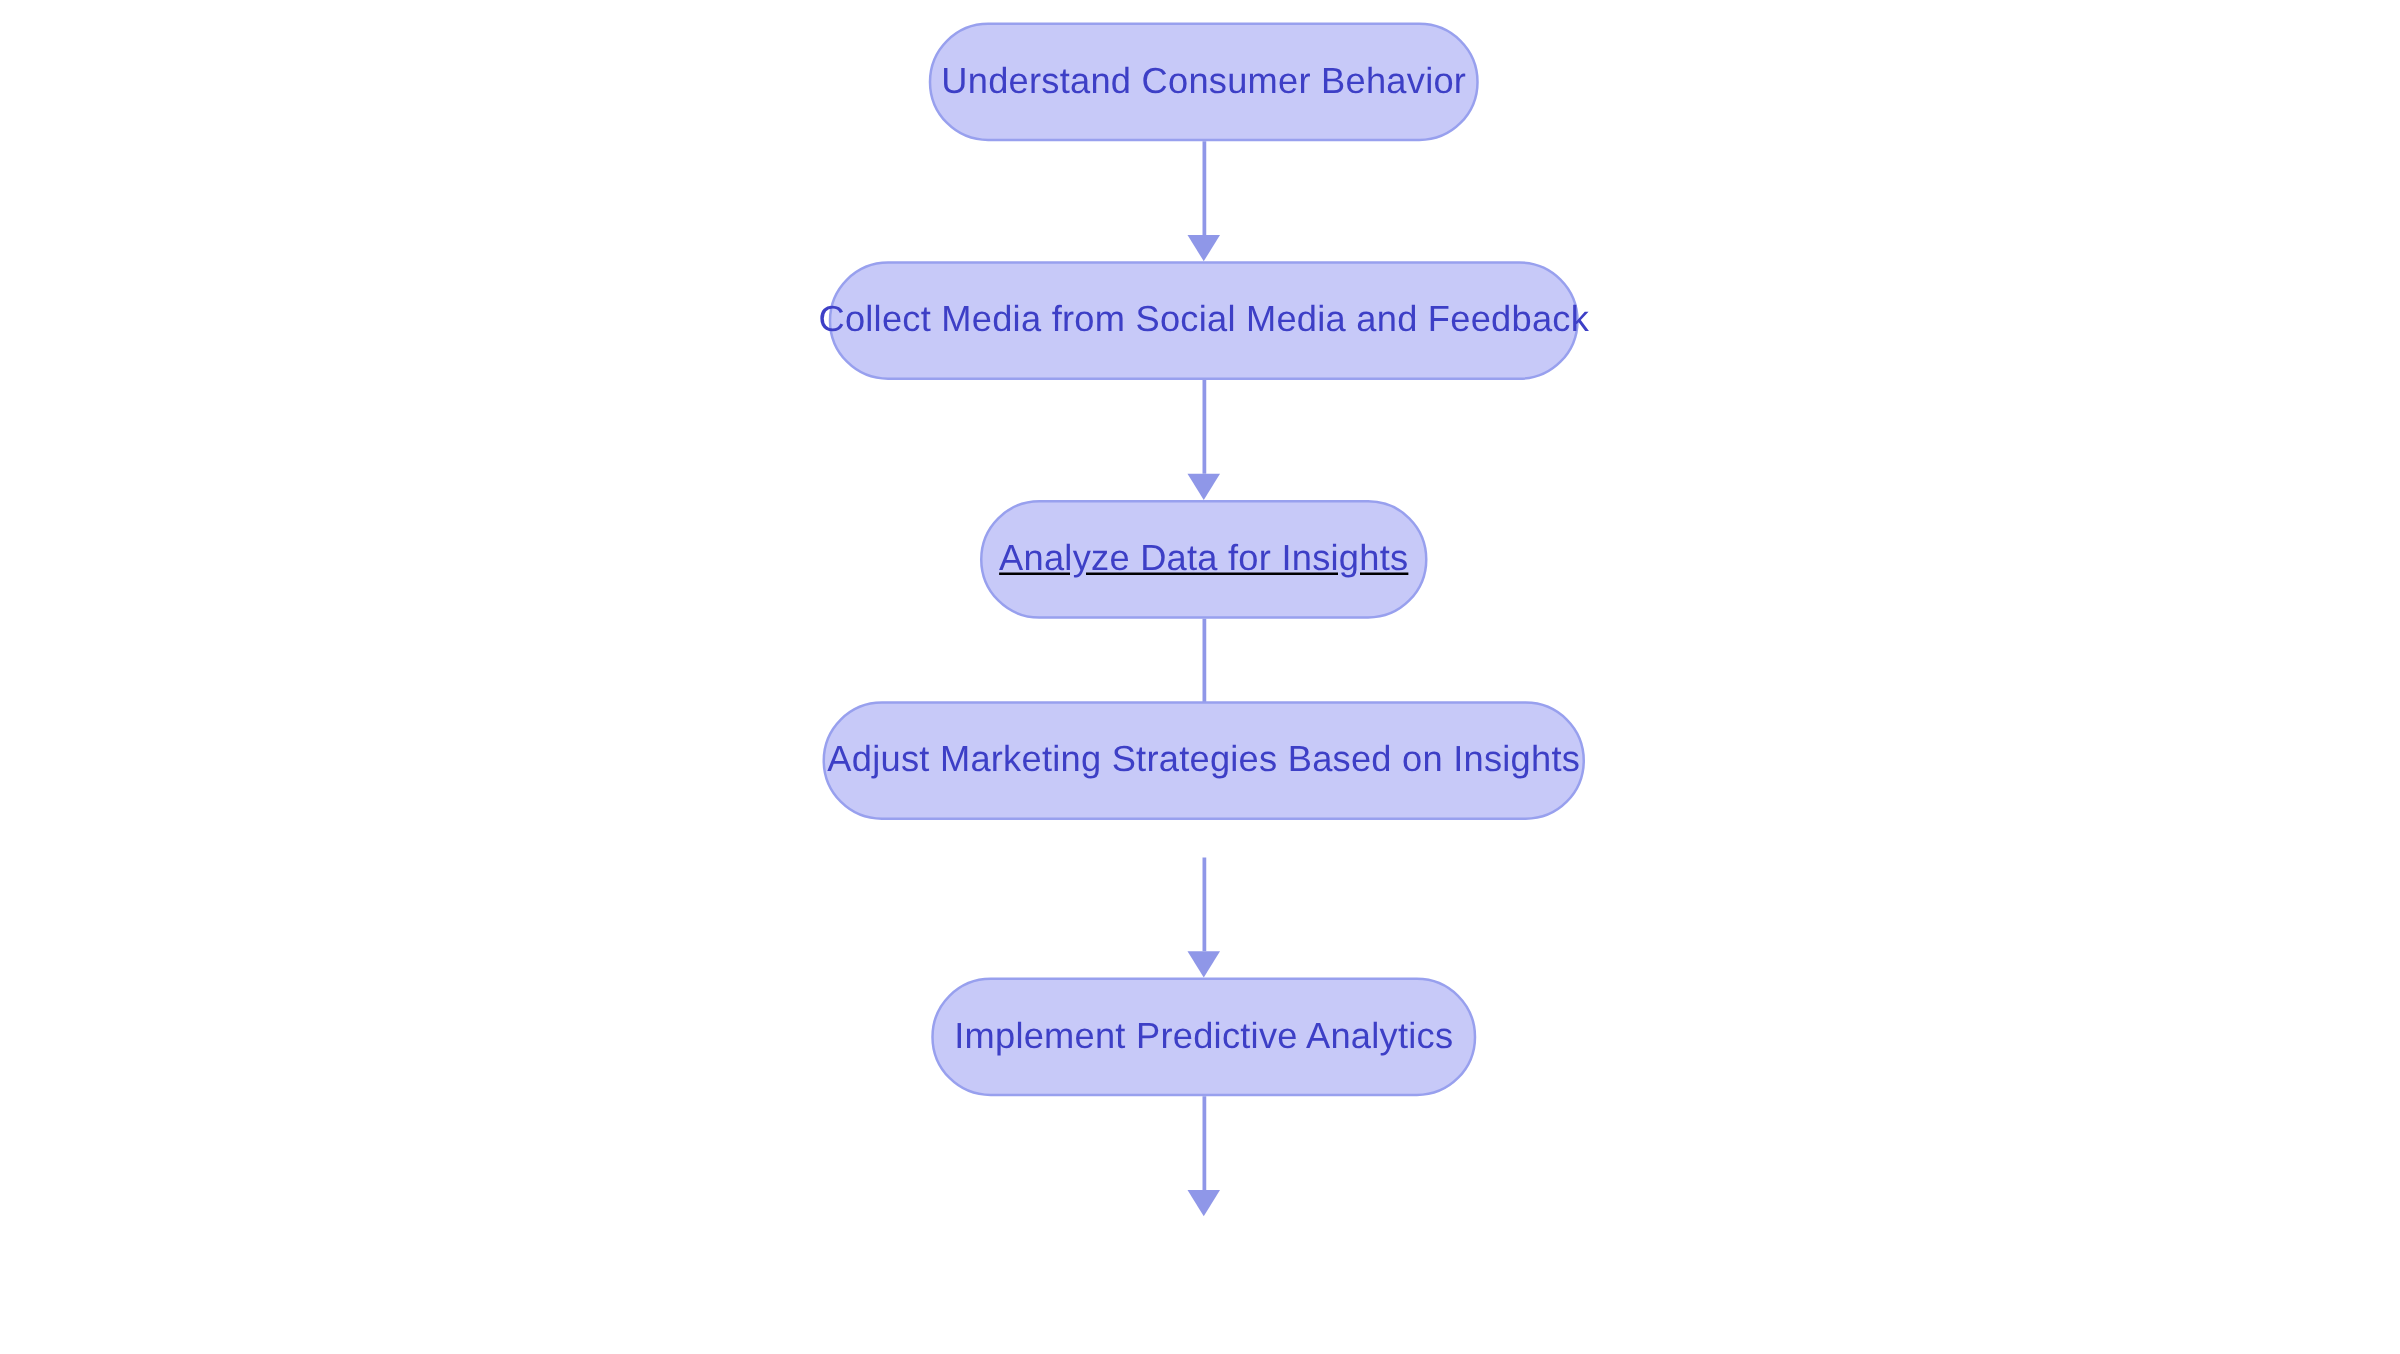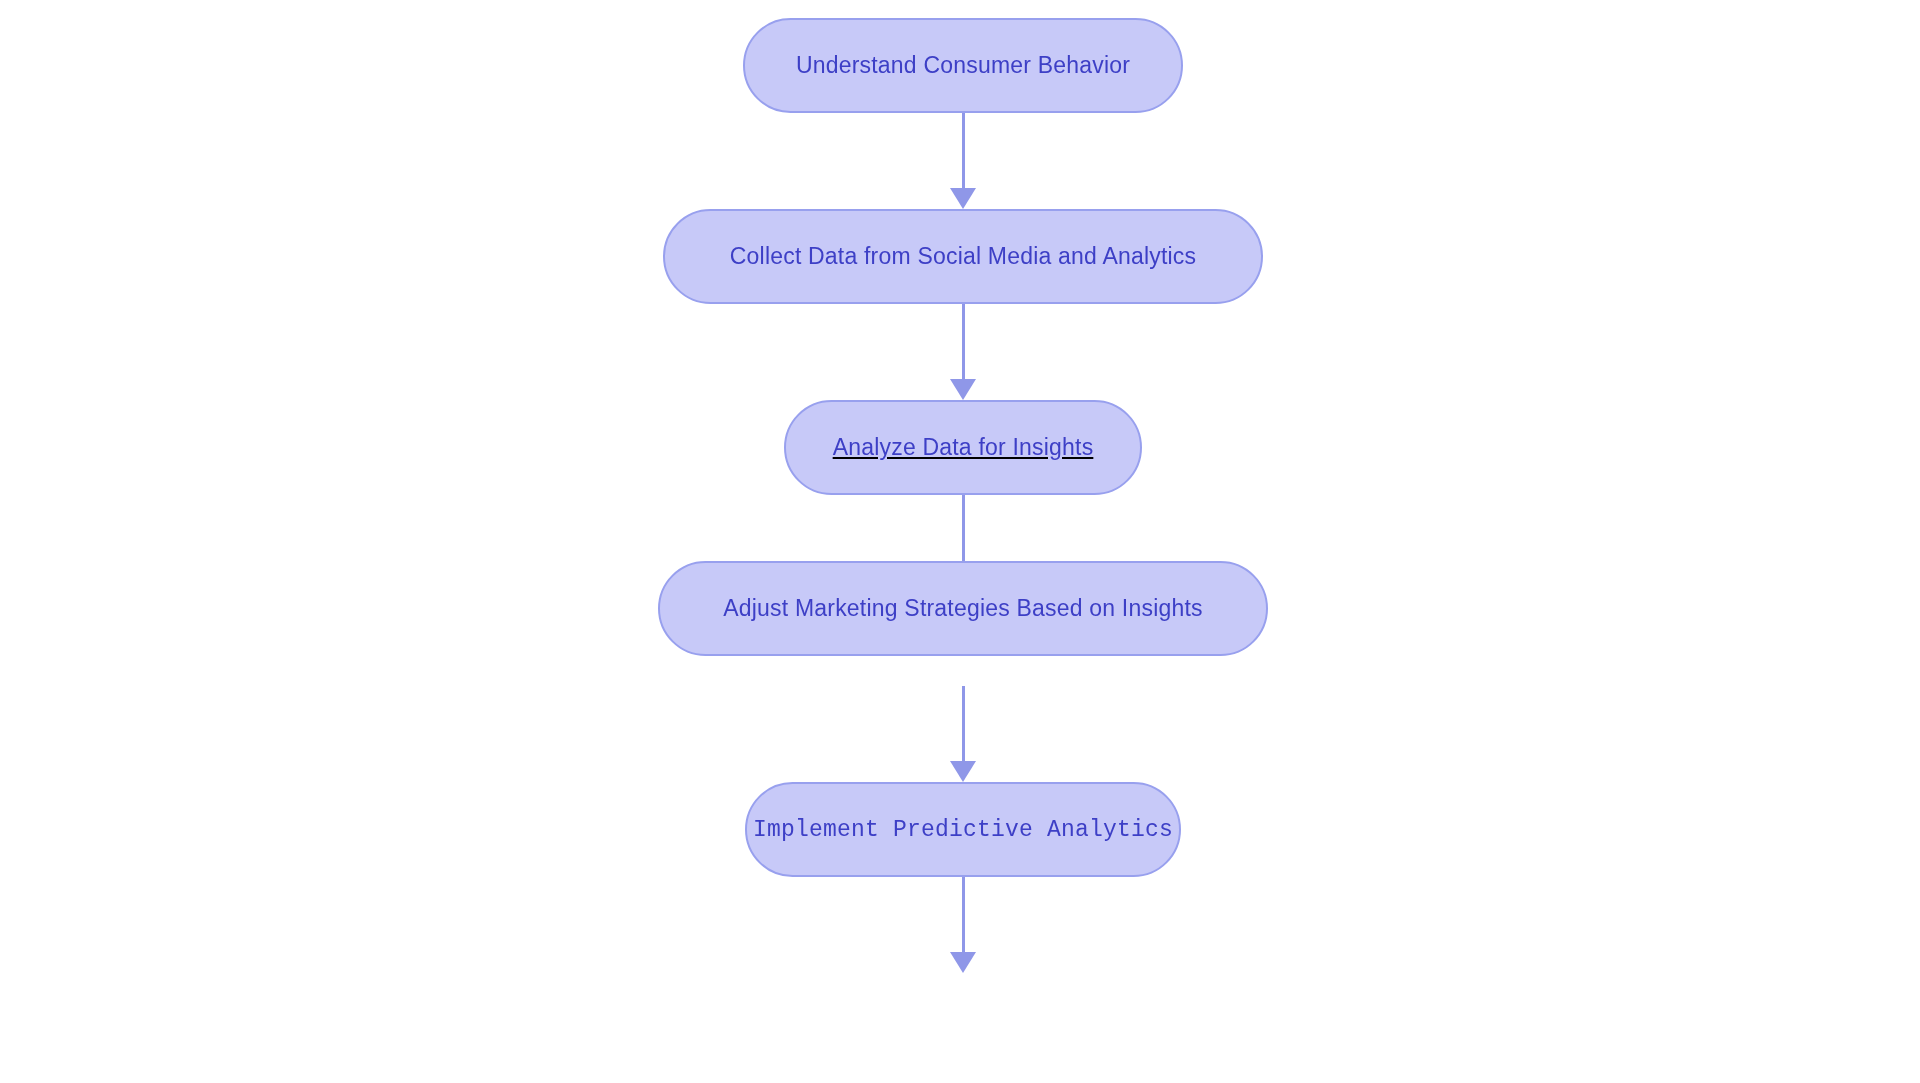--- a/index.html
+++ b/index.html
@@ -23,29 +23,29 @@
     border-radius: 48px;
     background: var(--node-fill, #c7c9f8);
     border: 2px solid var(--node-border, #98a0ee);
     box-sizing: border-box;
     display: flex;
     align-items: center;
     justify-content: center;
   }
   .node-label {
     color: var(--node-text, #3d3fc6);
-    font-size: 23px;
+    font-size: 29px;
     letter-spacing: 0.2px;
     white-space: nowrap;
   }
   .n1 { top: 18px;  width: 440px; }
   .n2 { top: 209px; width: 600px; }
   .n3 { top: 400px; width: 358px; text-decoration: underline; }
   .n4 { top: 561px; width: 610px; }
-  .n5 { top: 782px; width: 436px; font-family: Liberation Mono, monospace; }
+  .n5 { top: 782px; width: 436px; }
   .n6 { top: 973px; width: 400px; }
 
   .connector {
     position: absolute;
     left: 963px;
     transform: translateX(-50%);
     height: 96px;
     display: flex;
     flex-direction: column;
     align-items: center;
@@ -76,21 +76,21 @@
   <div class="node n1">
     <span class="node-label">Understand Consumer Behavior</span>
   </div>
 
   <div class="connector c1">
     <div class="arrow-line"></div>
     <div class="arrowhead"></div>
   </div>
 
   <div class="node n2">
-    <span class="node-label">Collect Data from Social Media and Analytics</span>
+    <span class="node-label">Collect Media from Social Media and Feedback</span>
   </div>
 
   <div class="connector c2">
     <div class="arrow-line"></div>
     <div class="arrowhead"></div>
   </div>
 
   <div class="node n3">
     <span class="node-label">Analyze Data for Insights</span>
   </div>

